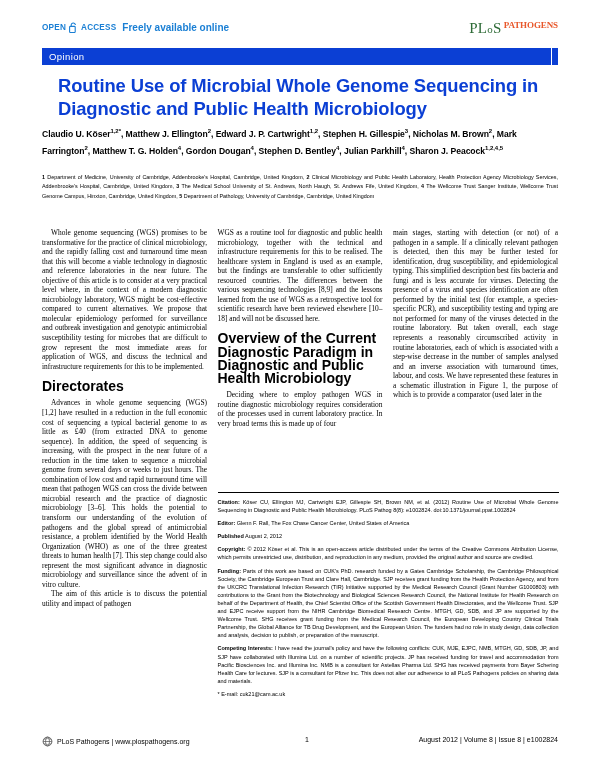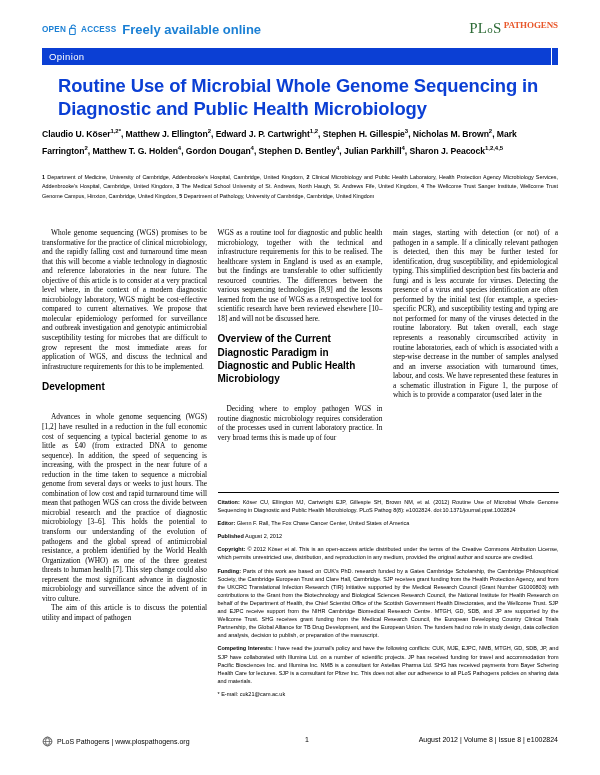--- a/index.html
+++ b/index.html
@@ -48,21 +48,21 @@
   .oa-lock {
     display: inline-block;
     width: 9px; height: 11px;
     position: relative;
     margin: 0 1px;
   }
   .oa-lock svg { display: block; }
   .oa-free {
     font-family: "Liberation Sans", sans-serif;
     font-weight: bold;
-    font-size: 13px;
+    font-size: 10px;
     color: #1a7fd4;
     margin-left: 4px;
   }
 
   .plos-logo {
     position: absolute;
     right: 0; top: -2px;
     display: flex;
     align-items: flex-start;
     white-space: nowrap;
@@ -159,24 +159,24 @@
   }
   .col p { margin: 0; text-indent: 9px; }
   .col p.noindent { text-indent: 0; }
   .col1 { left: 42px; }
   .col2 { left: 217.5px; }
   .col3 { left: 393px; }
 
   h2.sec {
     font-family: "Liberation Sans", sans-serif;
     font-weight: bold;
-    font-size: 10px;
+    font-size: 14px;
     line-height: 13.2px;
     color: #000;
-    margin: 9px 0 19px 0;
+    margin: 9px 0 5px 0;
     text-align: left;
   }
 
   .col2-body { }
 
   
   .meta {
     position: absolute;
     left: 217.5px;
     top: 492px;
@@ -260,21 +260,21 @@
   </div>
 
   <div class="title">Routine Use of Microbial Whole Genome Sequencing in Diagnostic and Public Health Microbiology</div>
 
   <div class="authors">Claudio U. Köser<sup>1,2</sup><sup>*</sup>, Matthew J. Ellington<sup>2</sup>, Edward J. P. Cartwright<sup>1,2</sup>, Stephen H. Gillespie<sup>3</sup>, Nicholas M. Brown<sup>2</sup>, Mark Farrington<sup>2</sup>, Matthew T. G. Holden<sup>4</sup>, Gordon Dougan<sup>4</sup>, Stephen D. Bentley<sup>4</sup>, Julian Parkhill<sup>4</sup>, Sharon J. Peacock<sup>1,2,4,5</sup></div>
 
   <div class="affiliations"><b>1</b> Department of Medicine, University of Cambridge, Addenbrooke's Hospital, Cambridge, United Kingdom, <b>2</b> Clinical Microbiology and Public Health Laboratory, Health Protection Agency Microbiology Services, Addenbrooke's Hospital, Cambridge, United Kingdom, <b>3</b> The Medical School University of St. Andrews, North Haugh, St. Andrews Fife, United Kingdom, <b>4</b> The Wellcome Trust Sanger Institute, Wellcome Trust Genome Campus, Hinxton, Cambridge, United Kingdom, <b>5</b> Department of Pathology, University of Cambridge, Cambridge, United Kingdom</div>
 
   <div class="col col1" style="height:495px;">
     <p>Whole genome sequencing (WGS) promises to be transformative for the practice of clinical microbiology, and the rapidly falling cost and turnaround time mean that this will become a viable technology in diagnostic and reference laboratories in the near future. The objective of this article is to consider at a very practical level where, in the context of a modern diagnostic microbiology laboratory, WGS might be cost-effective compared to current alternatives. We propose that molecular epidemiology performed for surveillance and outbreak investigation and genotypic antimicrobial susceptibility testing for microbes that are difficult to grow represent the most immediate areas for application of WGS, and discuss the technical and infrastructure requirements for this to be implemented.</p>
-    <h2 class="sec">Development</h2>
+    <h2 class="sec">Directorates</h2>
     <p>Advances in whole genome sequencing (WGS) [1,2] have resulted in a reduction in the full economic cost of sequencing a typical bacterial genome to as little as £40 (from extracted DNA to genome sequence). In addition, the speed of sequencing is increasing, with the prospect in the near future of a reduction in the time taken to sequence a microbial genome from several days or weeks to just hours. The combination of low cost and rapid turnaround time will mean that pathogen WGS can cross the divide between microbial research and the practice of diagnostic microbiology [3–6]. This holds the potential to transform our understanding of the evolution of pathogens and the global spread of antimicrobial resistance, a problem identified by the World Health Organization (WHO) as one of the three greatest threats to human health [7]. This step change could also represent the most significant advance in diagnostic microbiology and surveillance since the advent of in vitro culture.</p>
     <p>The aim of this article is to discuss the potential utility and impact of pathogen</p>
   </div>
 
   <div class="col col2 col2-body" style="height:258px;">
     <p class="noindent">WGS as a routine tool for diagnostic and public health microbiology, together with the technical and infrastructure requirements for this to be realised. The healthcare system in England is used as an example, but the findings are transferable to other sufficiently resourced countries. The differences between the various sequencing technologies [8,9] and the lessons learned from the use of WGS as a retrospective tool for scientific research have been reviewed elsewhere [10–18] and will not be discussed here.</p>
     <h2 class="sec">Overview of the Current Diagnostic Paradigm in Diagnostic and Public Health Microbiology</h2>
     <p>Deciding where to employ pathogen WGS in routine diagnostic microbiology requires consideration of the processes used in current laboratory practice. In very broad terms this is made up of four</p>
   </div>
 

